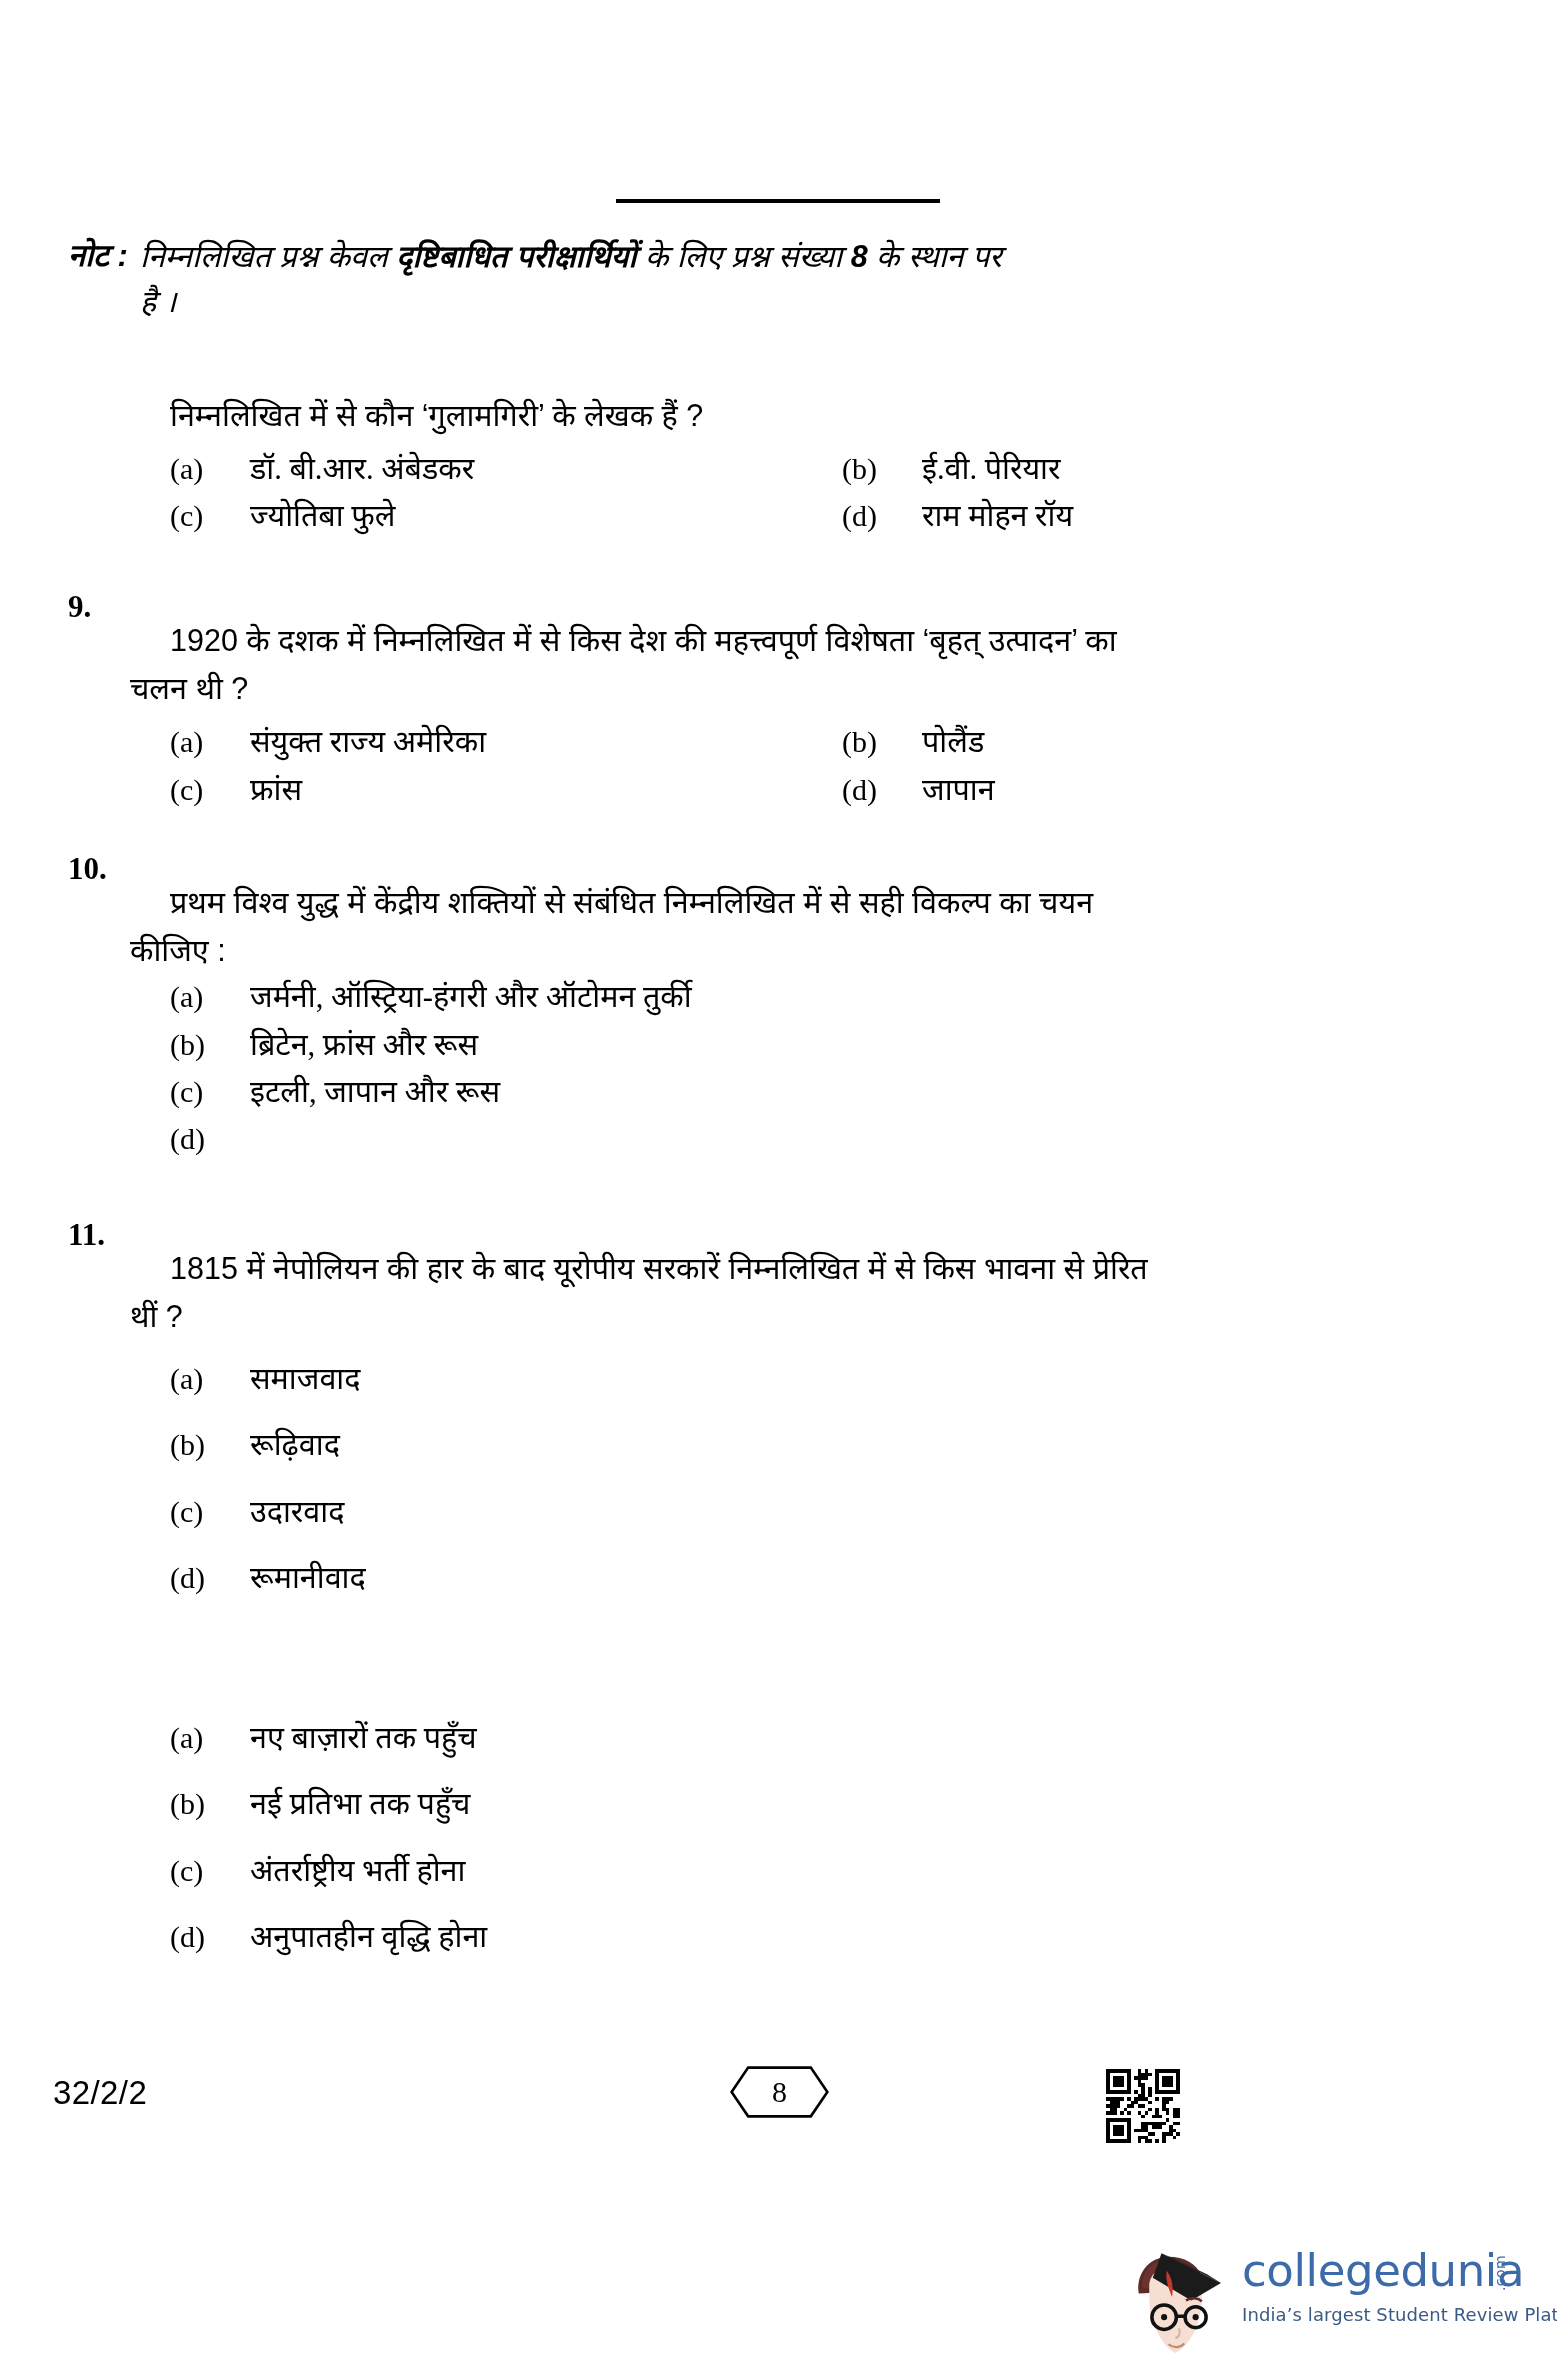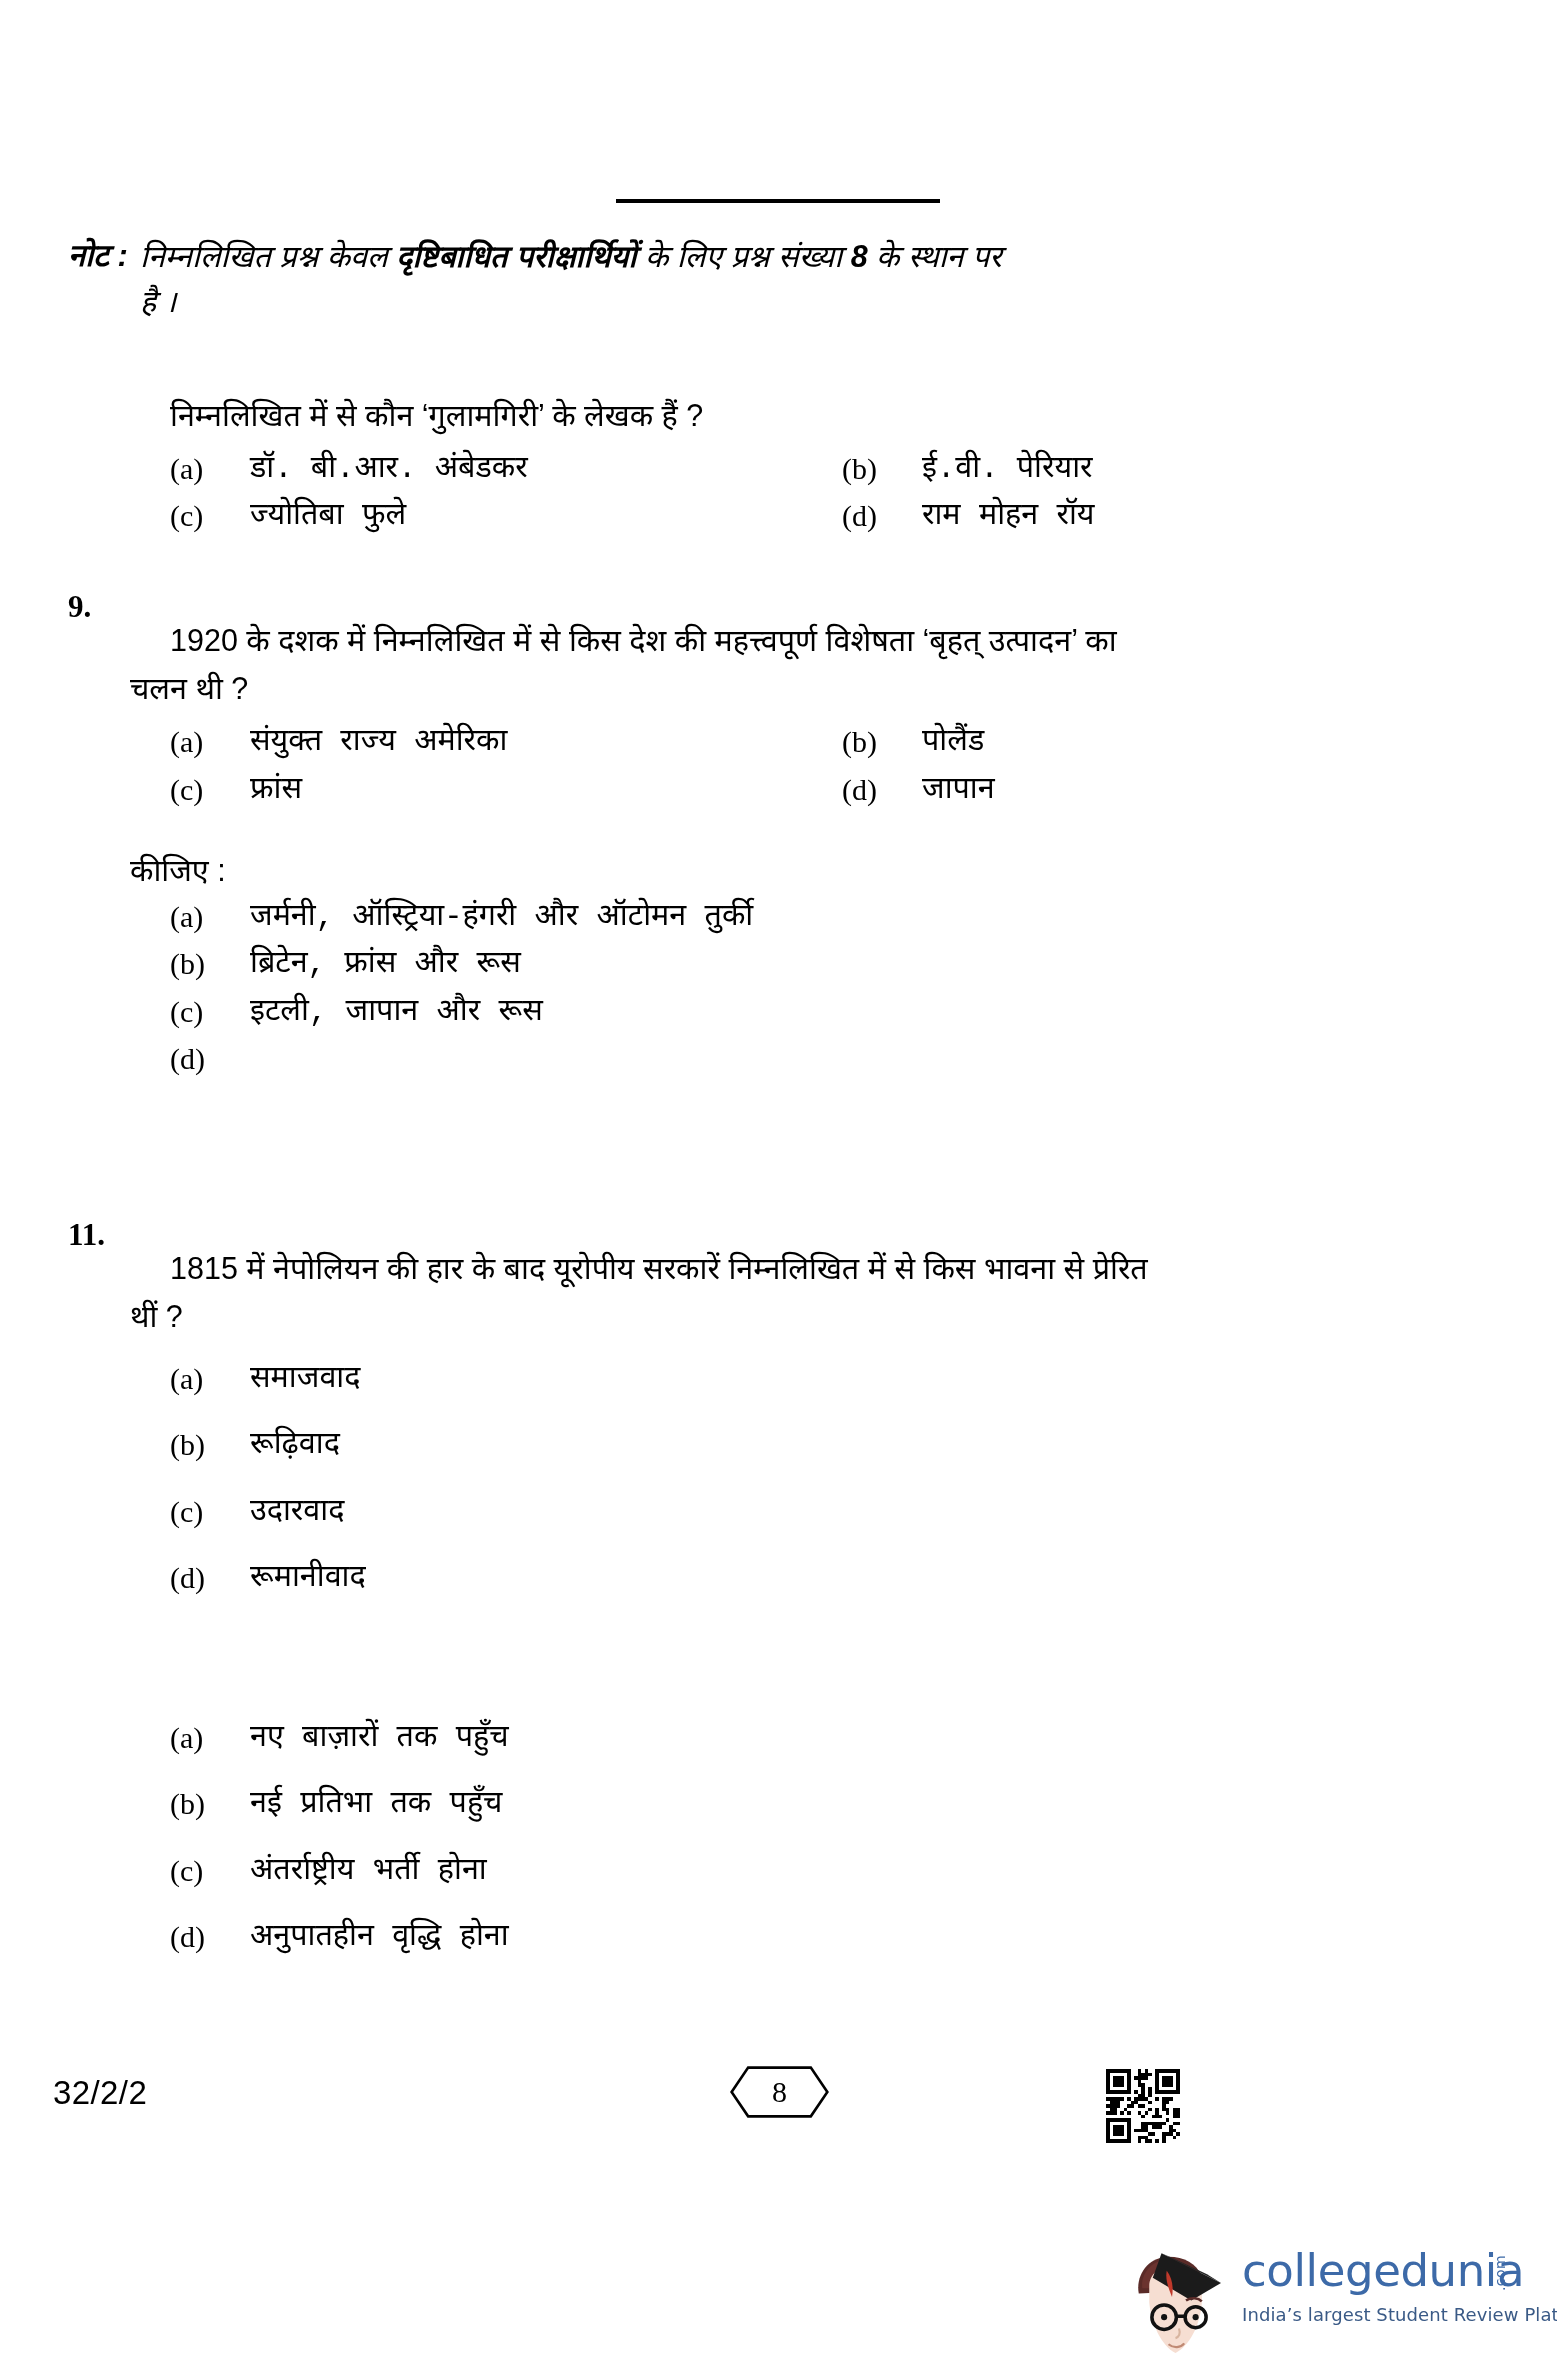--- a/index.html
+++ b/index.html
@@ -121,21 +121,21 @@
   }
   .opt-a, .opt-c { flex: 0 0 672px; }
   .opt-b, .opt-d { flex: 0 0 auto; }
   .opt-mark {
     flex: 0 0 80px;
     font-family: "Liberation Serif", "DejaVu Serif", serif;
     font-size: 30px;
     line-height: 1.55;
   }
   .opt-label {
-    font-family: Liberation Mono, monospace;
+    font-family: Liberation Serif, serif;
     font-size: 30.5px;
     line-height: 1.55;
     white-space: nowrap;
   }
 
   
   .opts-1col {
     margin-left: 102px;
   }
   .opts-1col .opt {
@@ -304,20 +304,24 @@
         </div>
         <div class="opt opt-d">
           <span class="opt-mark">(d)</span>
           <span class="opt-label">जापान</span>
         </div>
       </div>
     </div>
   </div>
 
   <div class="q" style="top:846px;">
+    <div class="q-head">
+      <div class="q-num">10.</div>
+      <div class="q-text">प्रथम विश्व युद्ध में केंद्रीय शक्तियों से संबंधित निम्नलिखित में से सही विकल्प का चयन</div>
+    </div>
     <div class="q-text-cont">कीजिए :</div>
     <div class="opts-1col tight">
       <div class="opt">
         <span class="opt-mark">(a)</span>
         <span class="opt-label">जर्मनी, ऑस्ट्रिया-हंगरी और ऑटोमन तुर्की</span>
       </div>
       <div class="opt">
         <span class="opt-mark">(b)</span>
         <span class="opt-label">ब्रिटेन, फ्रांस और रूस</span>
       </div>

